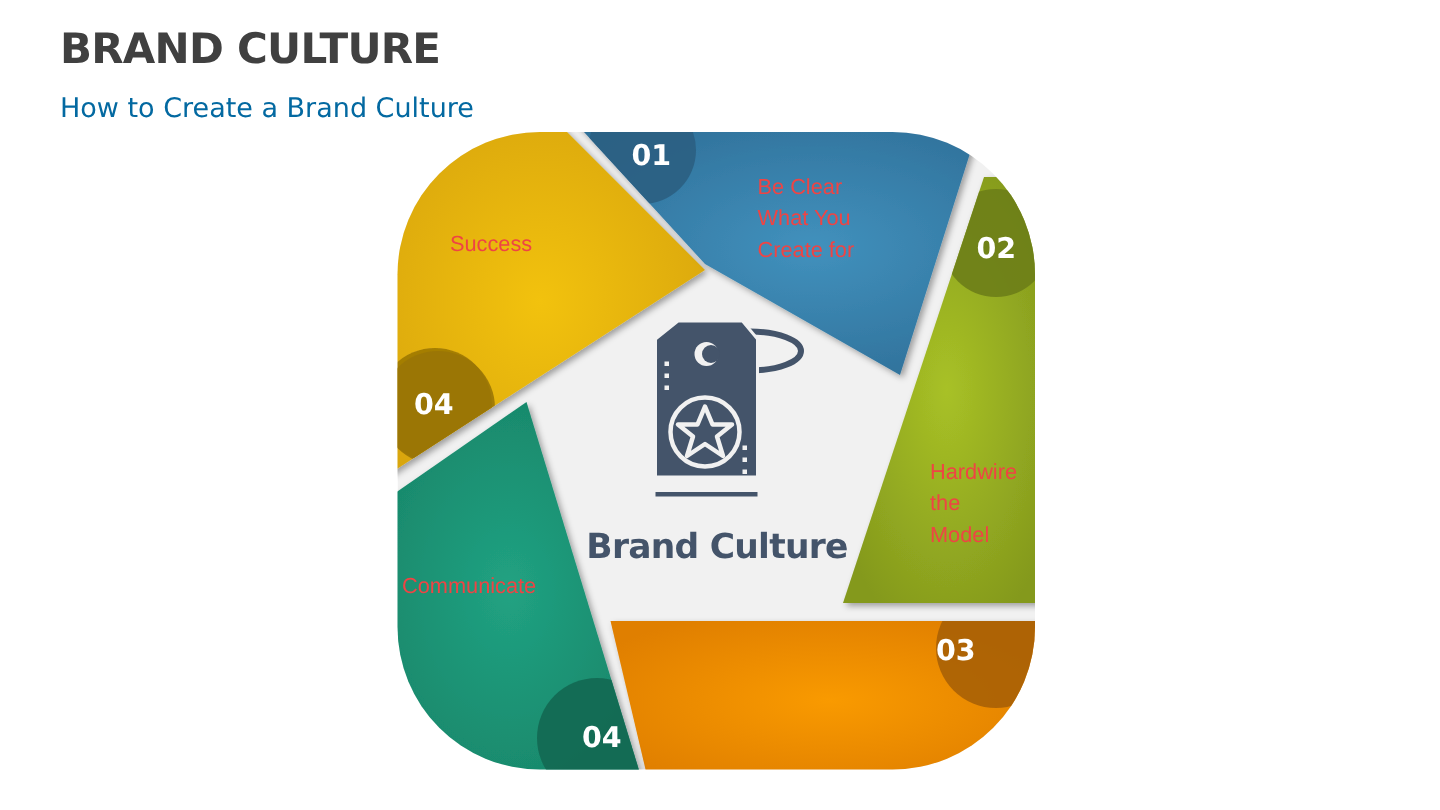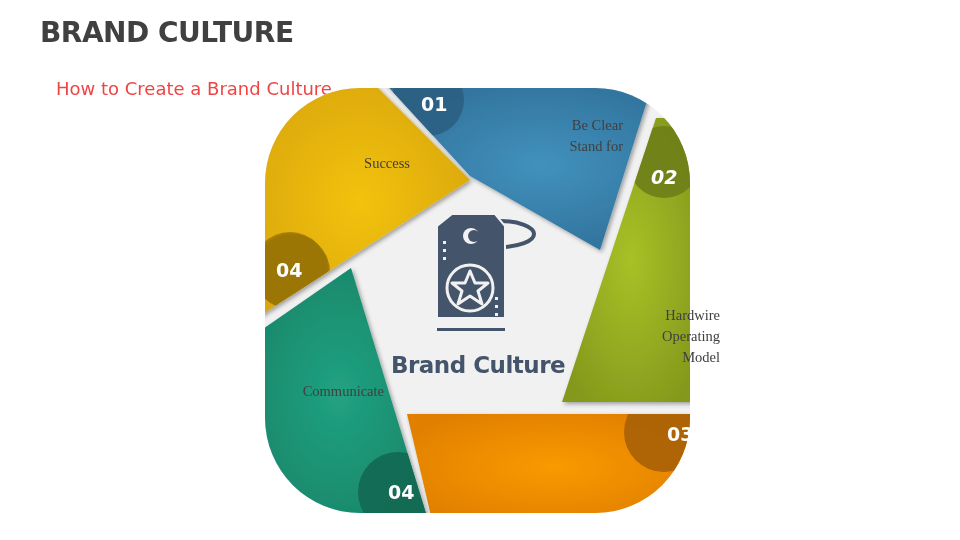--- a/index.html
+++ b/index.html
@@ -1,20 +1,20 @@
 <!DOCTYPE html>
 <html><head>
   <meta charset="utf-8">
   <style>
     html, body { margin:0; padding:0; }
     body { width:960px; height:540px; background:#ffffff; position:relative; overflow:hidden; font-family:"Liberation Sans", sans-serif; }
     .title { position:absolute; left:40px; top:16px; font-family:"DejaVu Sans", sans-serif; font-weight:bold; font-size:28px; color:#404040; letter-spacing:-0.5px; margin:0; }
-    .subtitle { position:absolute; left:40px; top:62px; font-family:"DejaVu Sans", sans-serif; font-size:18px; color:#ef4444; margin:16px; }
+    .subtitle { position:absolute; left:40px; top:62px; font-family:"DejaVu Sans", sans-serif; font-size:18px; color:#0369a1; margin:0; }
     svg.diagram { position:absolute; left:0; top:0; }
-    .lbl { position:absolute; color:#404040; font-family:Liberation Serif, serif; font-size:14.5px; text-align:right; line-height:21px; }
+    .lbl { position:absolute; color:#ef4444; font-family:Liberation Sans, sans-serif; font-size:14.5px; text-align:left; line-height:21px; }
     .num { position:absolute; color:#ffffff; font-family:"DejaVu Sans", sans-serif; font-weight:bold; font-size:19px;text-align:center; }
     .center-label { position:absolute; left:388px; top:352px; width:180px; text-align:center; font-family:"DejaVu Sans", sans-serif; font-weight:bold; font-size:23px; color:#44546a; letter-spacing:-0.5px; }
   </style>
 </head>
 <body>
 
 <h1 class="title">BRAND CULTURE</h1>
 <p class="subtitle">How to Create a Brand Culture</p>
 
 <svg class="diagram" width="960" height="540" viewBox="0 0 960 540">
@@ -106,34 +106,35 @@
     <rect x="495" y="313" width="3" height="3" fill="#f1f1f1"></rect>
     <rect x="495" y="297" width="3" height="3" fill="#f1f1f1"></rect>
     <circle cx="470" cy="288" r="23" fill="none" stroke="#f1f1f1" stroke-width="3"></circle>
     <polygon points="470,271 475,283 488,283 478,291 482,304 470,296 458,304 462,291 452,283 465,283" fill="none" stroke="#f1f1f1" stroke-width="3" stroke-linejoin="round"></polygon>
     <rect x="437" y="328" width="68" height="3" fill="#44546a"></rect>
   </g>
 </svg>
 
 <div class="lbl" style="left:505px; top:115px; width:118px;">
   <div>Be Clear</div>
-  <div>Stand for</div>
+  <div>What You</div>
+  <div>Create for</div>
 </div>
 <div class="num" style="left:421px; top:93px;">01</div>
 
 <div class="lbl" style="left:620px; top:305px; width:100px;">
   <div>Hardwire</div>
-  <div>Operating</div>
+  <div>the</div>
   <div>Model</div>
 </div>
-<div class="num" style="left:651px; top:166px;font-style:italic;">02</div>
+<div class="num" style="left:651px; top:155px;">02</div>
 
 <div class="lbl" style="left:430px; top:437px; width:150px;">
 </div>
-<div class="num" style="left:667px; top:423px;">03</div>
+<div class="num" style="left:624px; top:423px;">03</div>
 
 <div class="lbl" style="left:268px; top:381px; width:116px;">
   <div>Communicate</div>
 </div>
 <div class="num" style="left:388px; top:481px;">04</div>
 
 <div class="lbl" style="left:300px; top:153px; width:110px;">
   <div>Success</div>
 </div>
 <div class="num" style="left:276px; top:259px;">04</div>

